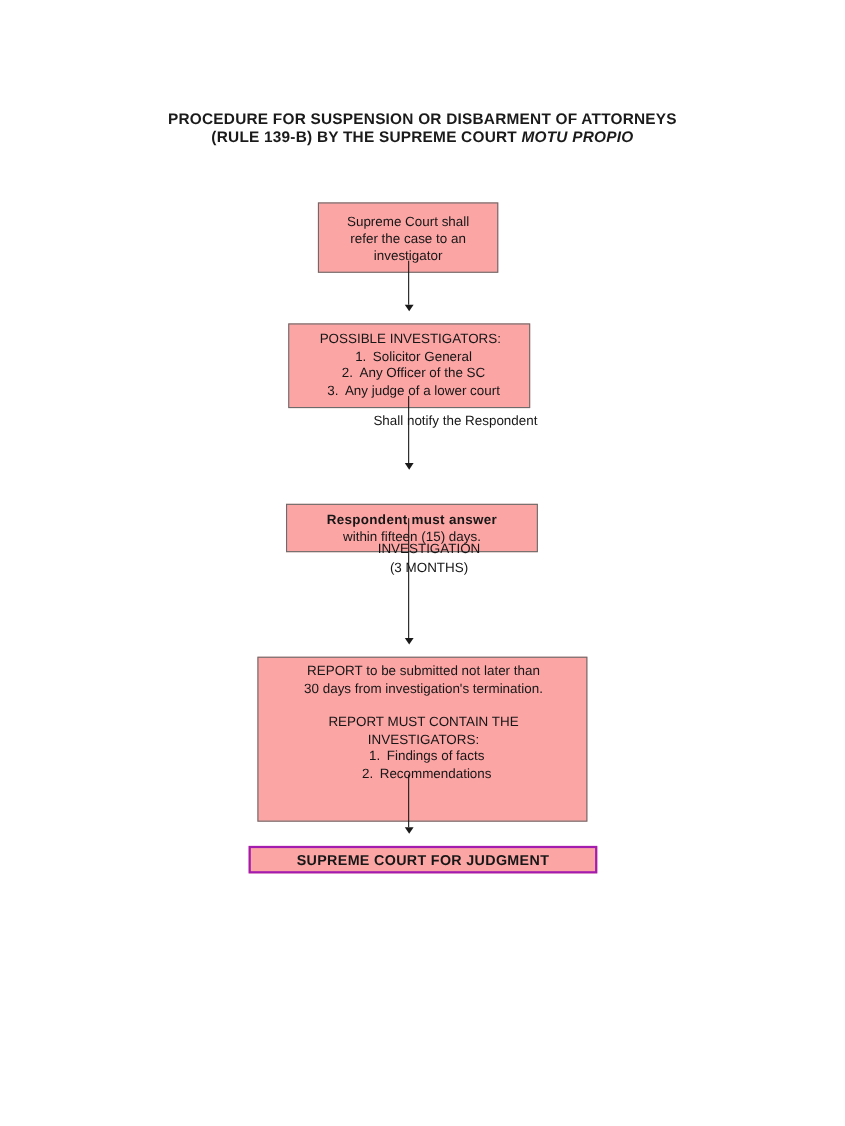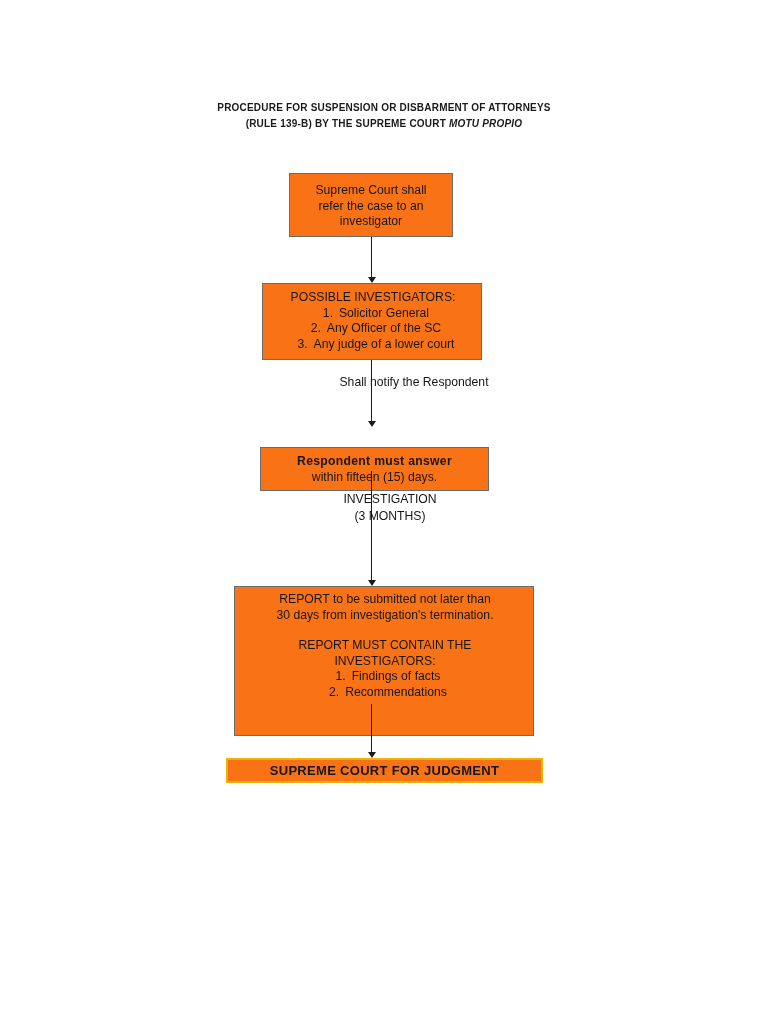--- a/index.html
+++ b/index.html
@@ -23,37 +23,38 @@
     height: 1024px;
   }
 
   
   .title-block {
     position: absolute;
     left: 0;
     top: 100px;
     width: 768px;
     text-align: center;
-    font-size: 10px;
+    font-size: 14px;
     font-weight: bold;
     line-height: 16px;
     letter-spacing: 0.2px;
   }
   .title-line { display: block; white-space: nowrap; }
   .title-italic { font-style: italic; }
 
   
   .node {
     position: absolute;
     box-sizing: border-box;
-    background: #f97316;
+    background: #fca5a5;
     border: 1px solid #6b6b6b;
     font-size: 12.2px;
     line-height: 15.5px;
     color: #161616;
+    margin-top: 11px;
   }
   .node .ctr { text-align: center; }
   .node .lines { display: block; }
   .line { display: block; white-space: nowrap; }
   .spacer { display: block; height: 15px; }
 
   
   .numlist {
     display: block;
     text-align: center;
@@ -81,21 +82,21 @@
   #node-answer {
     left: 260px; top: 447px; width: 229px; height: 44px;
     padding-top: 6px;
   }
   #node-report {
     left: 234px; top: 586px; width: 300px; height: 150px;
     padding-top: 5px; padding-left: 8px; padding-right: 6px;
   }
   #node-judgment {
     left: 226px; top: 758px; width: 317px; height: 25px;
-    border: 2px solid #eab308;
+    border: 2px solid #a21caf;
     padding-top: 3px;
   }
   #node-judgment .line { font-size: 13px; }
 
   
   .conn {
     position: absolute;
   }
   .conn .stem {
     position: absolute;

